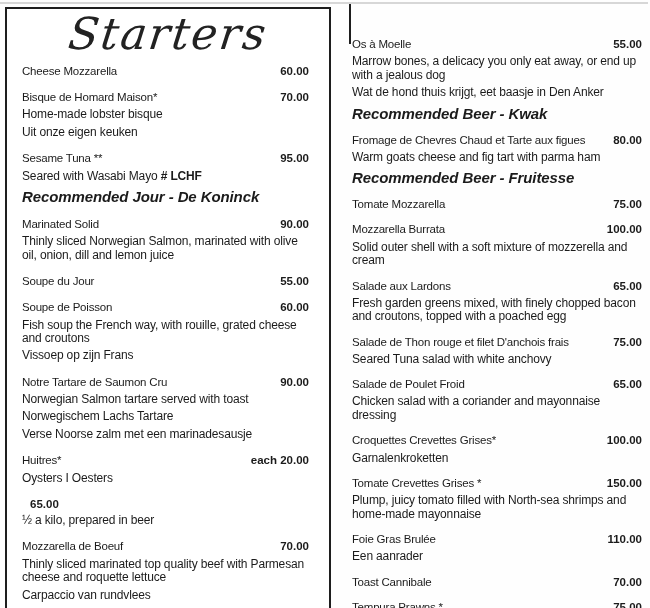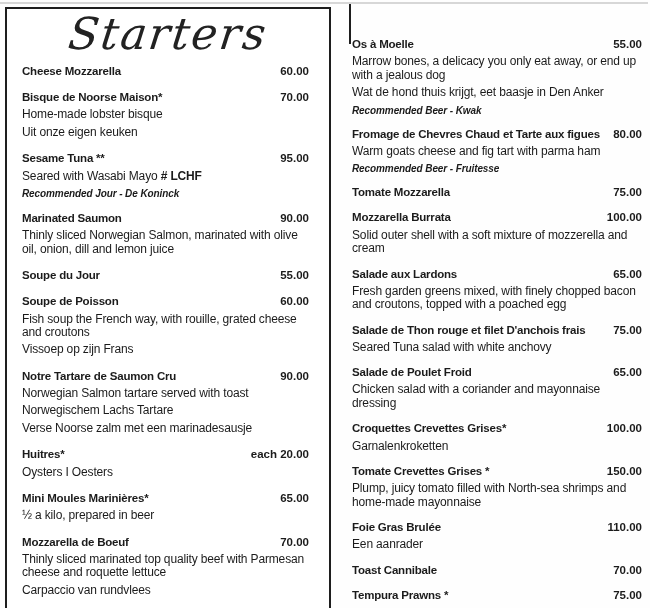--- a/index.html
+++ b/index.html
@@ -27,66 +27,66 @@
     letter-spacing:2px;
     color:#222;
   }
   .left-items{padding:4px 20px 0 15px;}
   .right-col{position:absolute;left:352px;top:38px;width:290px;}
   .divider-stub{position:absolute;left:349px;top:4px;width:2px;height:40px;background:#1e1e1e;}
   .item{margin-bottom:13px;}
   .right-col .item{margin-bottom:12px;}
   .row{display:flex;justify-content:space-between;align-items:baseline;}
   .name{
-    font-weight:bold;font-size:11.5px;line-height:1.15;
+    font-weight:normal;font-size:11.5px;line-height:1.15;
     letter-spacing:-0.2px;
   }
   .price{font-weight:bold;font-size:11.5px;white-space:nowrap;margin-left:8px;}
   .line{margin-top:4px;}
   .line.desc{font-size:12px;line-height:1.12;letter-spacing:-0.15px;}
   .line.desc b{font-weight:bold;}
   .line.beer{
-    font-size:10px;font-style:italic;font-weight:600;
+    font-size:15px;font-style:italic;font-weight:600;
     margin-top:5px;letter-spacing:-0.1px;
   }
 </style>
 </head>
 <body>
 
 <div class="page">
   <div class="scan-edge"></div>
 
   <div class="left-box">
     <div class="title">Starters</div>
     <div class="left-items" id="left-items">
         <div class="item">
           <div class="row">
             <span class="name">Cheese Mozzarella</span>
             <span class="price">60.00</span>
           </div>
         </div>
         <div class="item">
           <div class="row">
-            <span class="name">Bisque de Noorse Maison*</span>
+            <span class="name">Bisque de Homard Maison*</span>
             <span class="price">70.00</span>
           </div>
           <div class="line desc">Home-made lobster bisque</div>
           <div class="line desc">Uit onze eigen keuken</div>
         </div>
         <div class="item">
           <div class="row">
             <span class="name">Sesame Tuna **</span>
             <span class="price">95.00</span>
           </div>
           <div class="line desc">Seared with Wasabi Mayo <b># LCHF</b></div>
           <div class="line beer">Recommended Jour - De Koninck</div>
         </div>
         <div class="item">
           <div class="row">
-            <span class="name">Marinated Saumon</span>
+            <span class="name">Marinated Solid</span>
             <span class="price">90.00</span>
           </div>
           <div class="line desc">Thinly sliced Norwegian Salmon, marinated with olive oil, onion, dill and lemon juice</div>
         </div>
         <div class="item">
           <div class="row">
             <span class="name">Soupe du Jour</span>
             <span class="price">55.00</span>
           </div>
         </div>
@@ -109,21 +109,20 @@
         </div>
         <div class="item">
           <div class="row">
             <span class="name">Huitres*</span>
             <span class="price">each 20.00</span>
           </div>
           <div class="line desc">Oysters I Oesters</div>
         </div>
         <div class="item">
           <div class="row">
-            <span class="name">Mini Moules Marinières*</span>
             <span class="price">65.00</span>
           </div>
           <div class="line desc">½ a kilo, prepared in beer</div>
         </div>
         <div class="item">
           <div class="row">
             <span class="name">Mozzarella de Boeuf</span>
             <span class="price">70.00</span>
           </div>
           <div class="line desc">Thinly sliced marinated top quality beef with Parmesan cheese and roquette lettuce</div>

